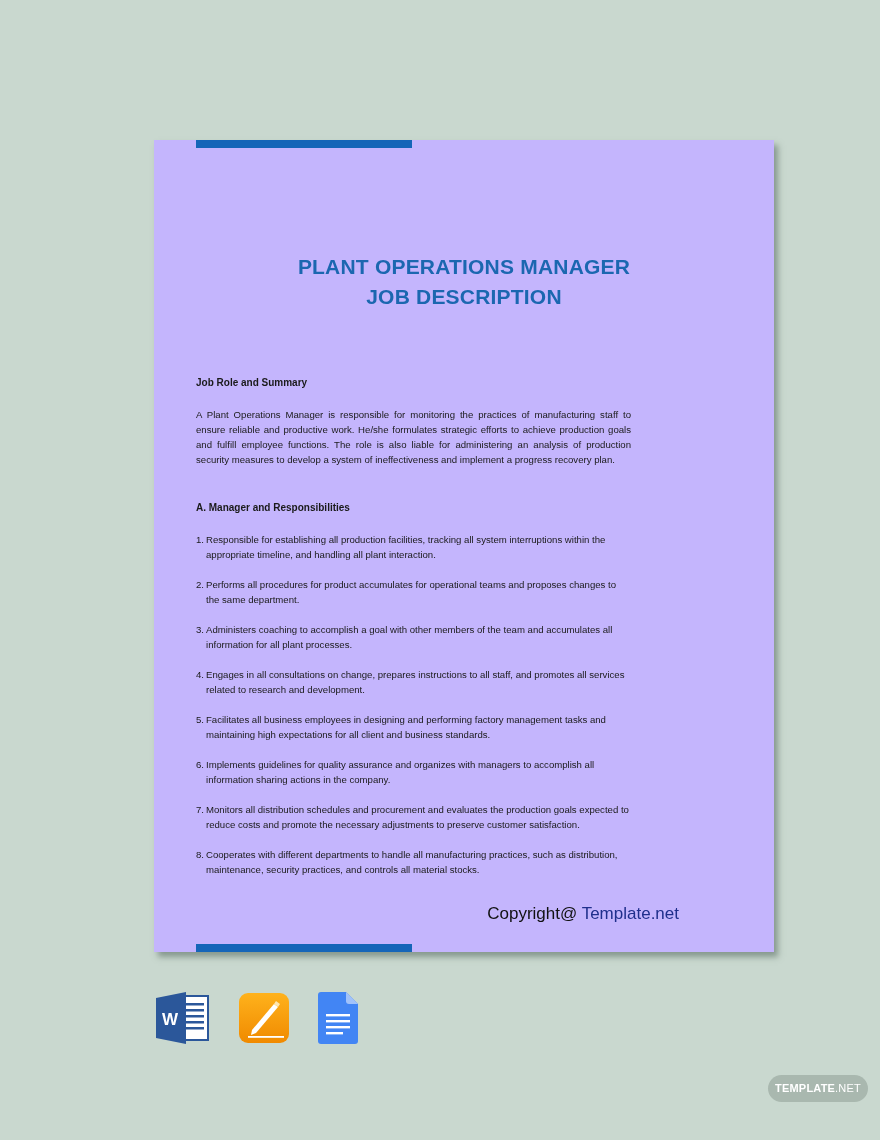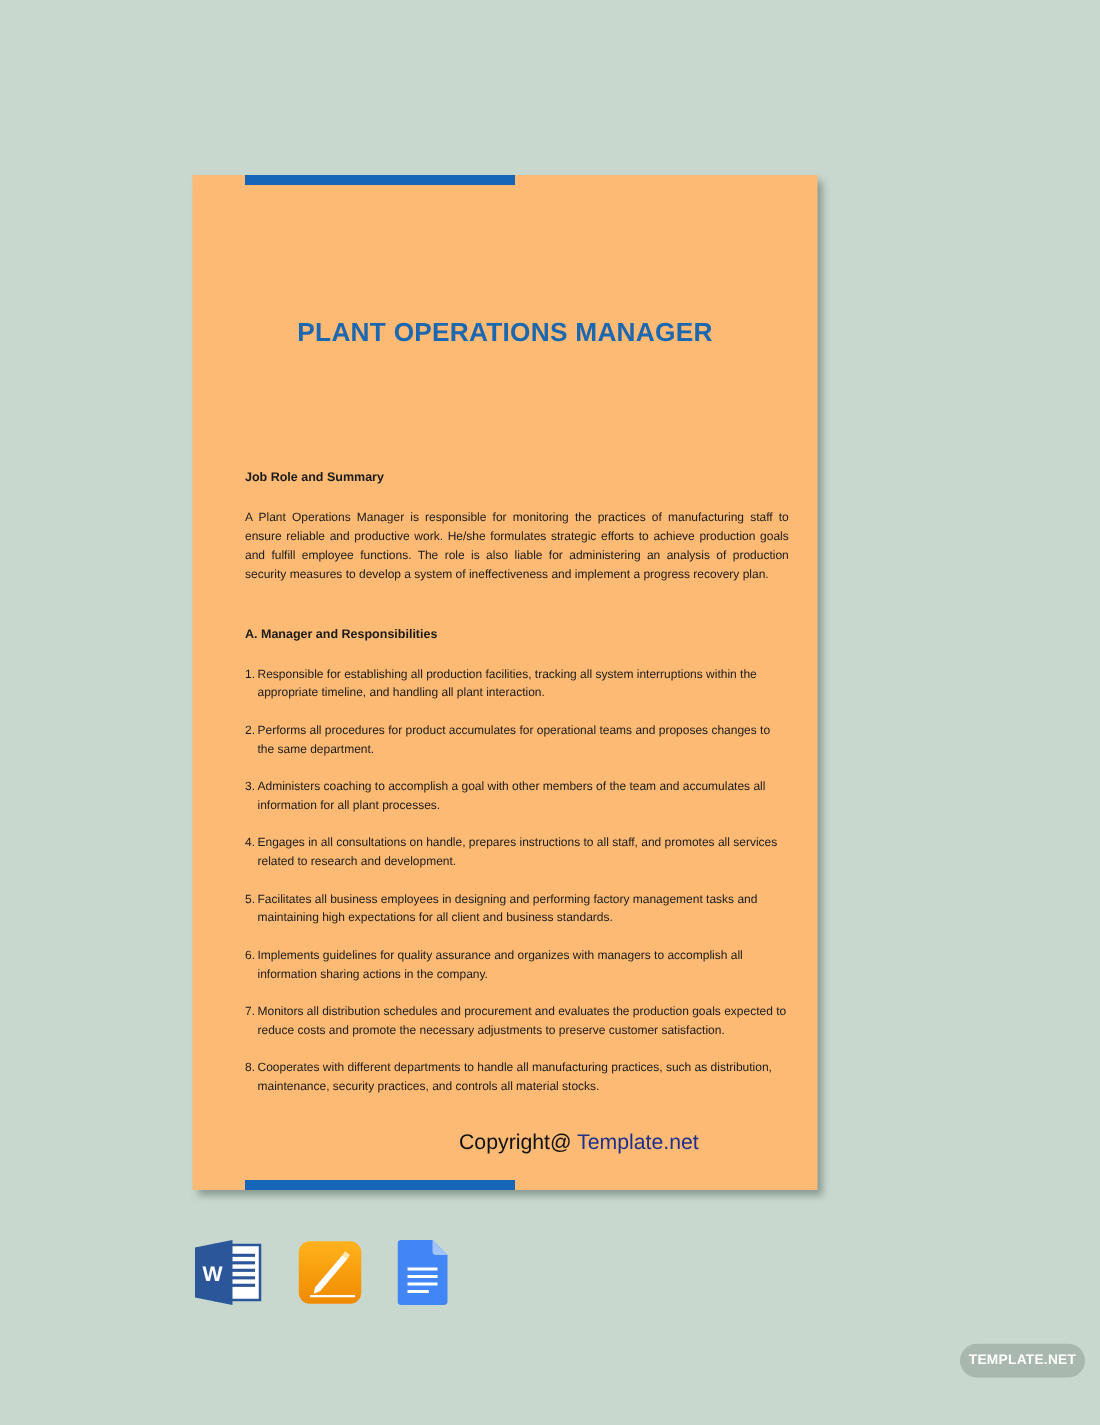--- a/index.html
+++ b/index.html
@@ -6,22 +6,22 @@
   body {
     width: 880px; height: 1140px;
     background: #c9d8cf;
     position: relative;
     overflow: hidden;
     font-family: "Liberation Sans", sans-serif;
   }
   .page {
     position: absolute;
     left: 154px; top: 140px;
-    width: 500px; height: 812px;
-    background: #fdba74;
+    width: 620px; height: 812px;
+    background: #c4b5fd;
     box-shadow: 4px 5px 6px rgba(80, 100, 90, 0.55);
   }
   .accent-bar {
     position: absolute;
     left: 42px;
     width: 216px; height: 8px;
     background: #1565b8;
   }
   .accent-top { top: 0; }
   .accent-bottom { bottom: 0; }
@@ -90,43 +90,44 @@
     width: 100px; height: 27px;
     border-radius: 14px;
     background: #a9b8af;
     color: #ffffff;
     font-size: 11px;
     line-height: 27px;
     text-align: center;
     letter-spacing: 0.2px;
   }
   .badge .b1 { font-weight: bold; }
-  .badge .b2 { font-weight: bold; }
+  .badge .b2 { font-weight: normal; }
 </style>
 </head>
 <body>
 
 <div class="page">
   <div class="accent-bar accent-top"></div>
 
   <div class="title">
     <div>PLANT OPERATIONS MANAGER</div>
+    <div>JOB DESCRIPTION</div>
   </div>
 
   <div class="content">
     <p class="section-heading">Job Role and Summary</p>
     <p class="summary">A Plant Operations Manager is responsible for monitoring the practices of manufacturing staff to ensure reliable and productive work. He/she formulates strategic efforts to achieve production goals and fulfill employee functions. The role is also liable for administering an analysis of production security measures to develop a system of ineffectiveness and implement a progress recovery plan.</p>
 
     <p class="section-heading duties-heading">A. Manager and Responsibilities</p>
 
     <ol class="duties">
       <li><span class="num">1.</span><span>Responsible for establishing all production facilities, tracking all system interruptions within the appropriate timeline, and handling all plant interaction.</span></li>
       <li><span class="num">2.</span><span>Performs all procedures for product accumulates for operational teams and proposes changes to the same department.</span></li>
       <li><span class="num">3.</span><span>Administers coaching to accomplish a goal with other members of the team and accumulates all information for all plant processes.</span></li>
-      <li><span class="num">4.</span><span>Engages in all consultations on handle, prepares instructions to all staff, and promotes all services related to research and development.</span></li>
+      <li><span class="num">4.</span><span>Engages in all consultations on change, prepares instructions to all staff, and promotes all services related to research and development.</span></li>
       <li><span class="num">5.</span><span>Facilitates all business employees in designing and performing factory management tasks and maintaining high expectations for all client and business standards.</span></li>
       <li><span class="num">6.</span><span>Implements guidelines for quality assurance and organizes with managers to accomplish all information sharing actions in the company.</span></li>
       <li><span class="num">7.</span><span>Monitors all distribution schedules and procurement and evaluates the production goals expected to reduce costs and promote the necessary adjustments to preserve customer satisfaction.</span></li>
       <li><span class="num">8.</span><span>Cooperates with different departments to handle all manufacturing practices, such as distribution, maintenance, security practices, and controls all material stocks.</span></li>
     </ol>
   </div>
 
   <div class="copyright">
     <span>Copyright@ </span><span class="link">Template.net</span>
   </div>

